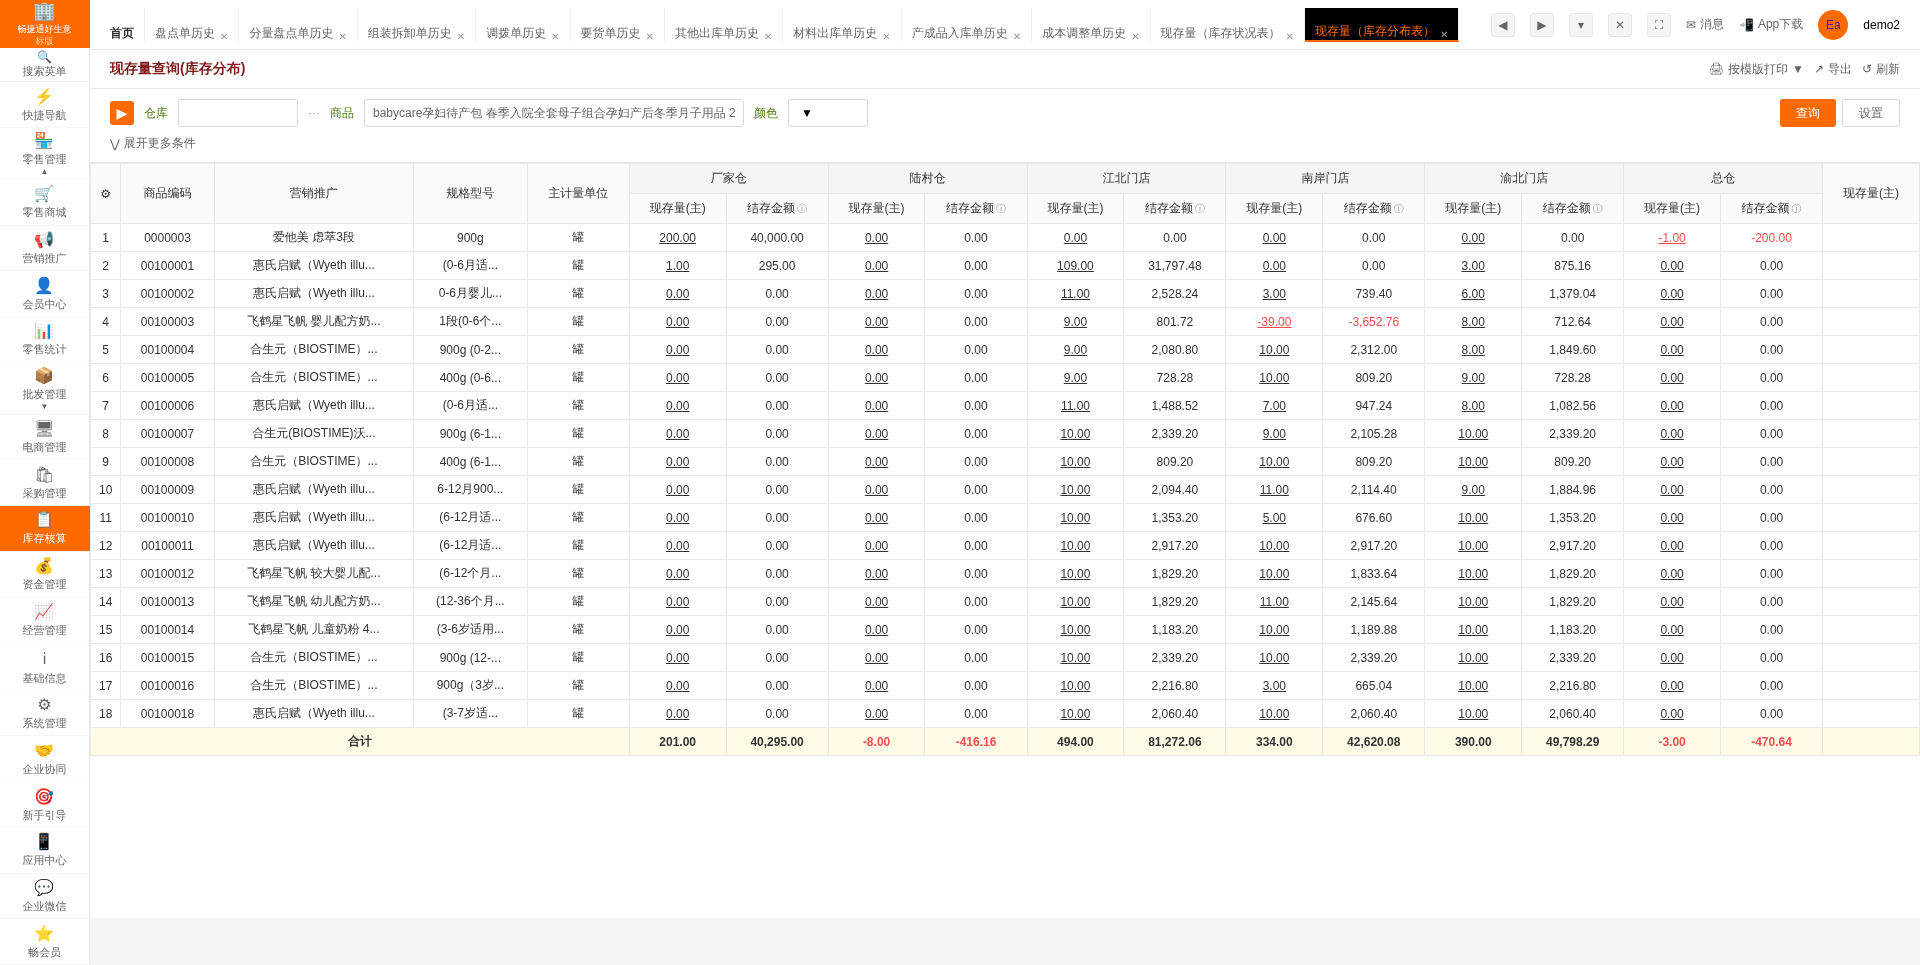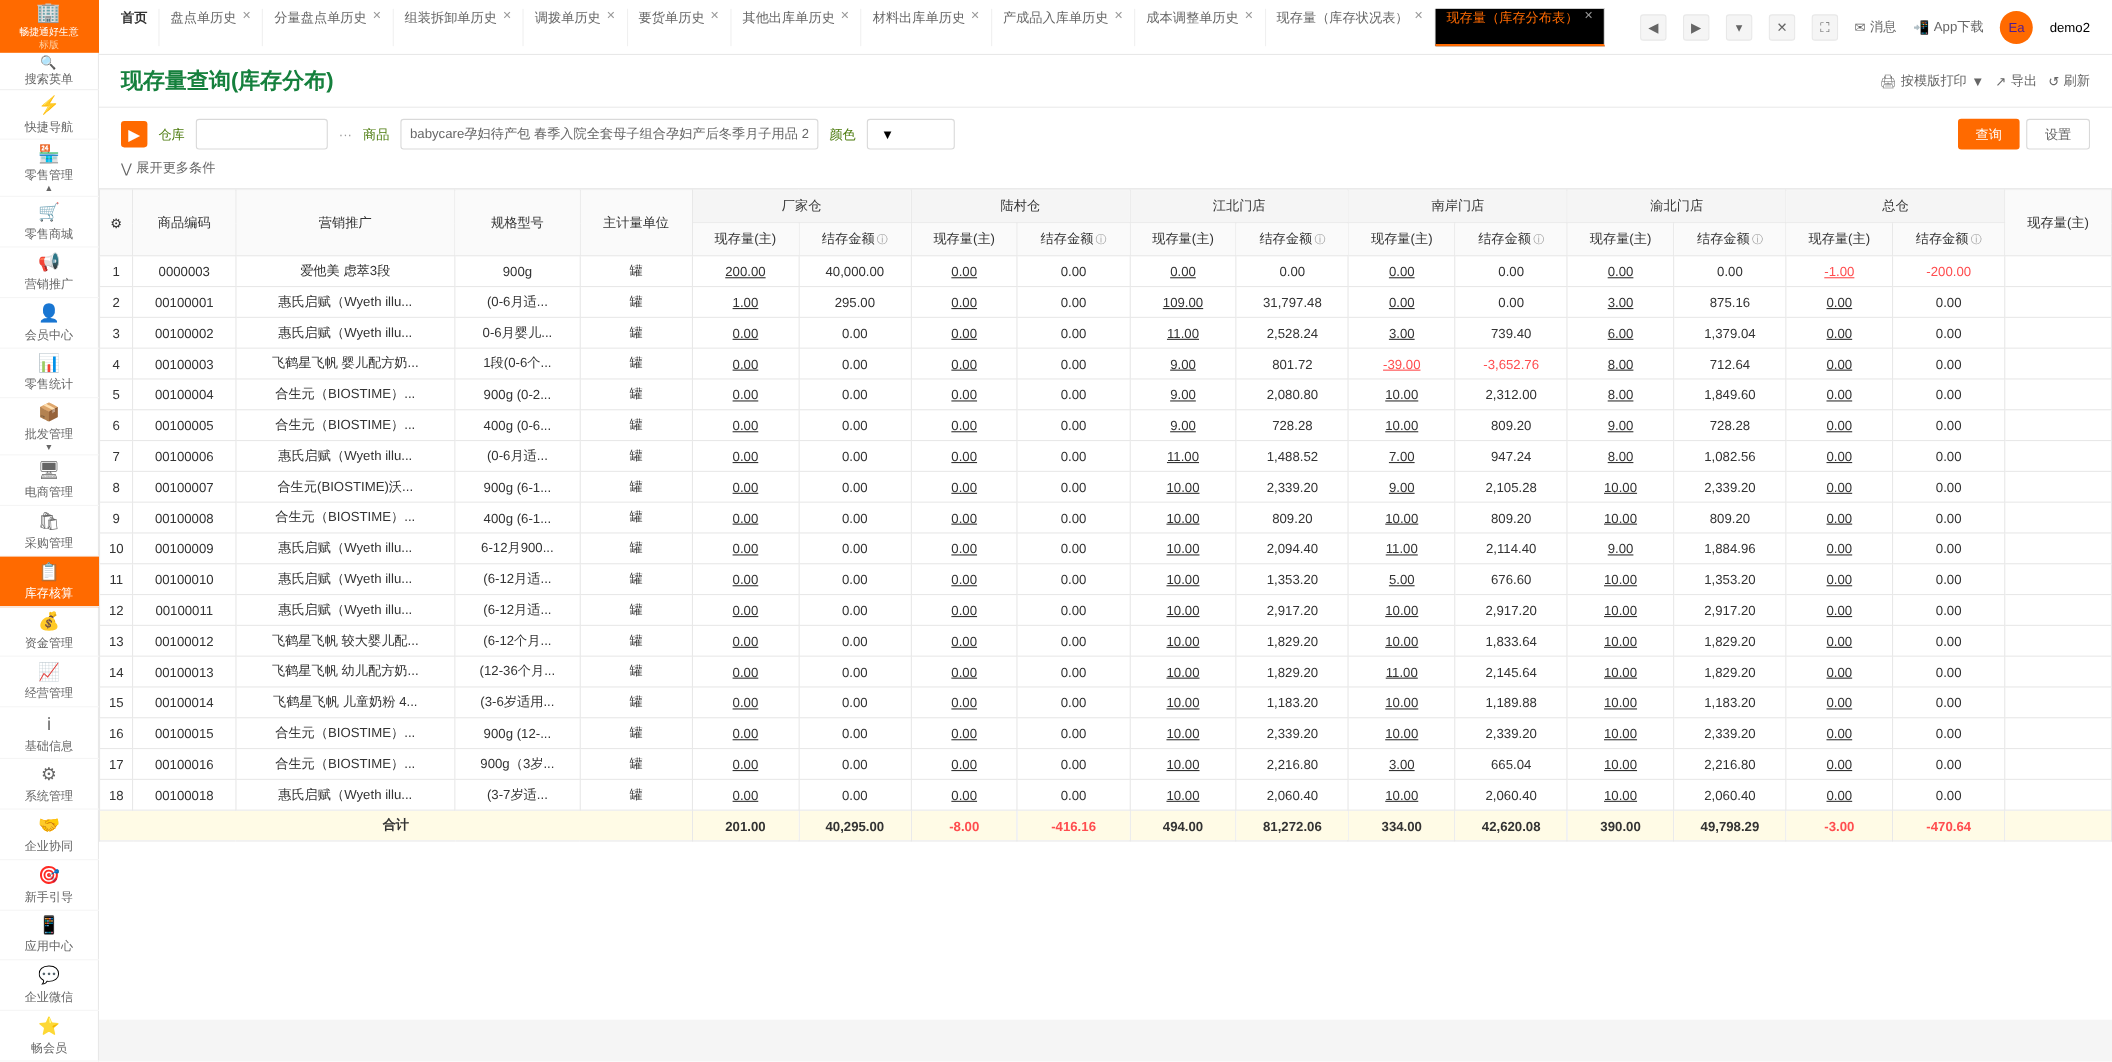--- a/index.html
+++ b/index.html
@@ -37,21 +37,21 @@
     .topbar {
       position: fixed; left: 90px; top: 0; right: 0; height: 50px;
       background: #fff; border-bottom: 1px solid #e8e8e8; z-index: 99;
       display: flex; align-items: center; justify-content: space-between;
       padding: 0 10px;
     }
     .topbar-tabs {
       display: flex; align-items: center; flex: 1; overflow: hidden; height: 50px;
     }
     .tab-item {
-      display: flex; align-items: flex-start; padding: 0 10px; height: 34px;
+      display: flex; align-items: flex-end; padding: 0 10px; height: 34px;
       font-size: 12px; color: #666; cursor: pointer; white-space: nowrap;
       border-right: 1px solid #f0f0f0; position: relative;
     }
     .tab-item.active { color: #ff6a00; border-bottom: 2px solid #ff6a00; background: #000000; }
     .tab-item.home { color: #333; font-weight: bold; }
     .tab-close {
       margin-left: 5px; color: #999; font-size: 10px; cursor: pointer;
     }
     .topbar-actions {
       display: flex; align-items: center; gap: 15px; padding-right: 10px;
@@ -72,21 +72,21 @@
 
     
     .main {
       position: fixed; left: 90px; top: 50px; right: 0; bottom: 0;
       overflow: hidden; background: #f5f5f5;
     }
     .page-header {
       background: #fff; padding: 10px 20px; border-bottom: 1px solid #e8e8e8;
       display: flex; align-items: center; justify-content: space-between;
     }
-    .page-title { font-size: 20px; font-weight: bold; color: #15803d; }
+    .page-title { font-size: 14px; font-weight: bold; color: #7f1d1d; }
     .page-actions { display: flex; gap: 10px; align-items: center; }
     .page-action-btn {
       display: flex; align-items: center; gap: 4px; color: #666;
       cursor: pointer; font-size: 12px;
     }
 
     
     .filter-bar {
       background: #fff; padding: 10px 20px; border-bottom: 1px solid #e8e8e8;
     }

